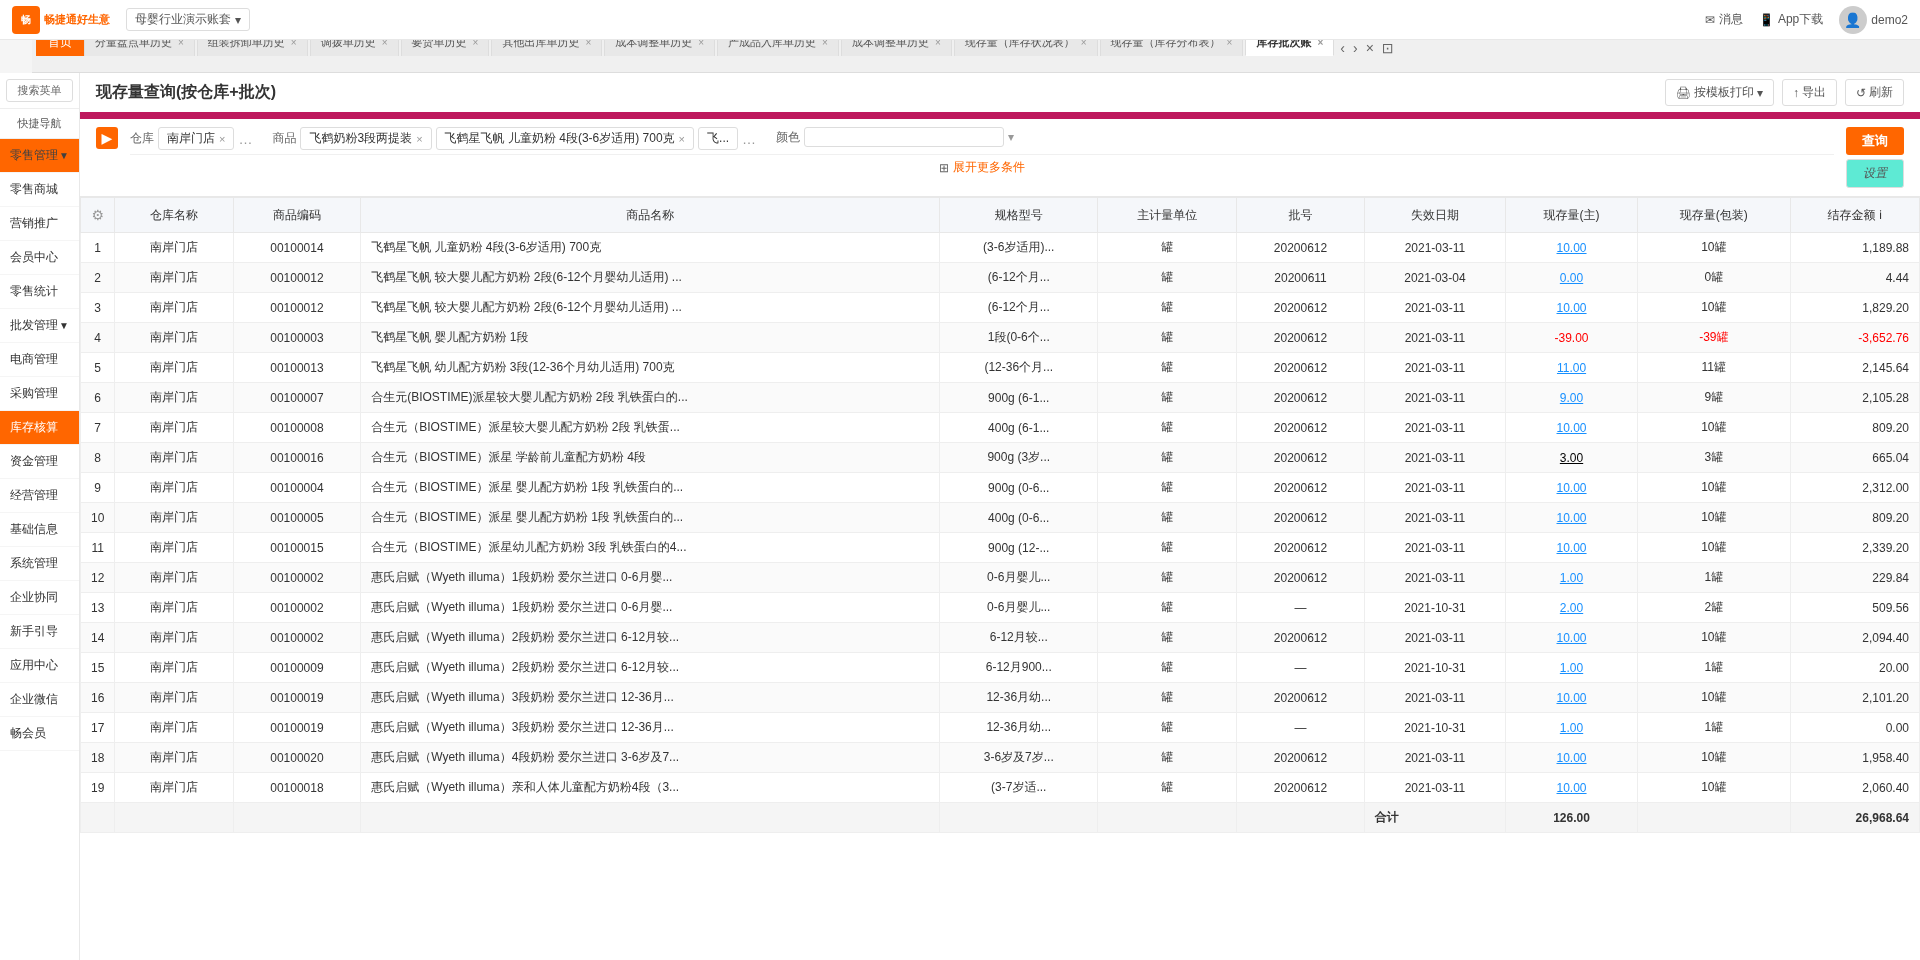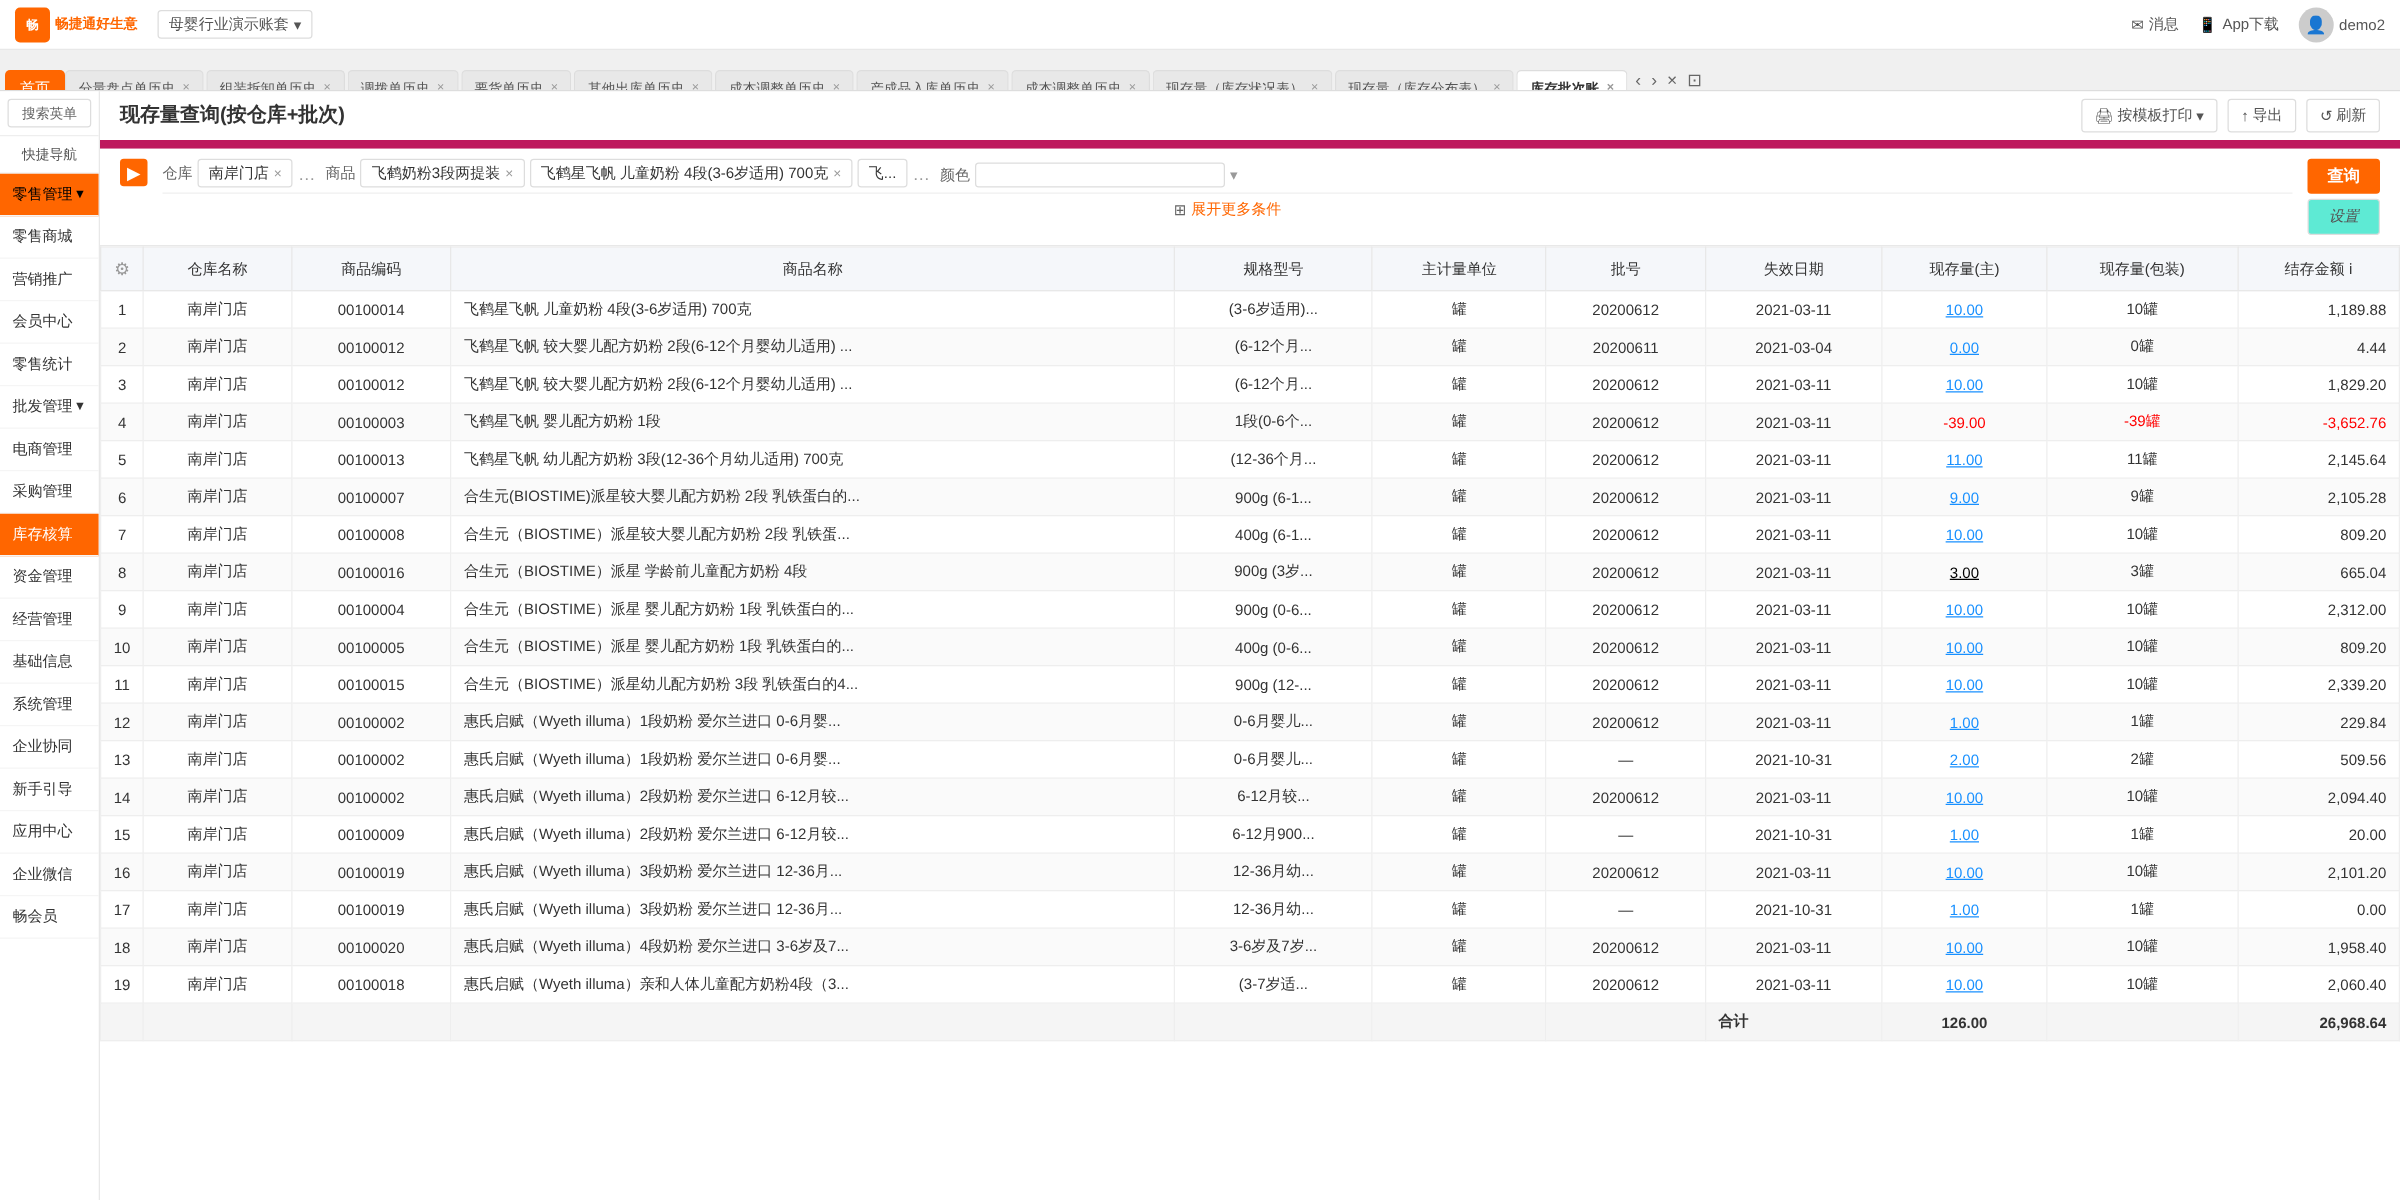--- a/index.html
+++ b/index.html
@@ -10,56 +10,56 @@
     .top-bar-left { display: flex; align-items: center; gap: 8px; }
     .logo-area { display: flex; align-items: center; gap: 4px; }
     .logo-icon { width: 28px; height: 28px; background: #ff6600; border-radius: 4px; display: flex; align-items: center; justify-content: center; color: #fff; font-size: 10px; font-weight: bold; }
     .logo-text { font-size: 11px; color: #ff6600; font-weight: bold; line-height: 1.2; }
     .industry-select { display: flex; align-items: center; gap: 4px; border: 1px solid #ddd; border-radius: 3px; padding: 2px 8px; cursor: pointer; color: #555; font-size: 12px; margin-left: 8px; }
     .top-bar-right { display: flex; align-items: center; gap: 16px; }
     .top-bar-action { display: flex; align-items: center; gap: 4px; color: #555; cursor: pointer; font-size: 12px; }
     .user-avatar { width: 28px; height: 28px; border-radius: 50%; background: #ccc; display: flex; align-items: center; justify-content: center; overflow: hidden; }
 
     
-    .tab-bar { display: flex; align-items: flex-start; background: #f0f0f0; border-bottom: 1px solid #ddd; height: 32px; padding: 16px 4px; overflow: hidden; }
+    .tab-bar { display: flex; align-items: flex-end; background: #f0f0f0; border-bottom: 1px solid #ddd; height: 32px; padding: 16px 4px; overflow: hidden; margin-left: 32px; }
     .tab-item { display: flex; align-items: center; gap: 4px; padding: 4px 10px; border: 1px solid #ddd; border-bottom: none; border-radius: 4px 4px 0 0; background: #fff; margin-right: 2px; cursor: pointer; font-size: 11px; color: #555; white-space: nowrap; height: 28px; }
     .tab-item.active { background: #fff; color: #333; border-bottom: 1px solid #fff; z-index: 1; font-weight: bold; }
     .tab-item:not(.active) { background: #e8e8e8; }
     .tab-close { color: #999; font-size: 10px; cursor: pointer; margin-left: 2px; }
     .tab-home { padding: 4px 12px; background: #ff6600; color: #fff; border-radius: 4px 4px 0 0; font-size: 12px; height: 28px; display: flex; align-items: center; cursor: pointer; }
     .tab-nav-btn { background: none; border: none; cursor: pointer; color: #666; font-size: 14px; padding: 0 4px; }
 
     
     .main-layout { display: flex; height: calc(960px - 40px - 32px); }
 
     
     .sidebar { width: 80px; background: #fff; border-right: 1px solid #e8e8e8; display: flex; flex-direction: column; overflow-y: auto; }
     .sidebar-search { padding: 6px; border-bottom: 1px solid #eee; }
     .sidebar-search-btn { width: 100%; background: none; border: 1px solid #ddd; border-radius: 3px; padding: 3px; font-size: 11px; cursor: pointer; color: #666; }
     .sidebar-nav { padding: 4px 0; border-bottom: 1px solid #eee; }
     .sidebar-nav-item { padding: 3px 6px; font-size: 11px; color: #555; cursor: pointer; text-align: center; }
     .sidebar-menu { flex: 1; }
     .sidebar-menu-item { display: flex; align-items: center; justify-content: space-between; padding: 8px 10px; font-size: 12px; cursor: pointer; color: #333; border-bottom: 1px solid #f5f5f5; }
-    .sidebar-menu-item.active { background: #ff6600; color: #000000; }
+    .sidebar-menu-item.active { background: #ff6600; color: #404040; }
     .sidebar-menu-item .arrow { font-size: 10px; }
 
     
     .content-area { flex: 1; display: flex; flex-direction: column; overflow: hidden; }
 
     
     .page-header { background: #fff; border-bottom: 7px solid #be185d; padding: 6px 16px; display: flex; align-items: center; justify-content: space-between; }
     .page-title { font-size: 16px; font-weight: bold; color: #333; }
     .page-actions { display: flex; align-items: center; gap: 8px; }
     .btn-print { display: flex; align-items: center; gap: 3px; border: 1px solid #ddd; border-radius: 3px; padding: 4px 10px; background: #fff; cursor: pointer; font-size: 12px; color: #555; }
     .btn-export { display: flex; align-items: center; gap: 3px; border: 1px solid #ddd; border-radius: 3px; padding: 4px 10px; background: #fff; cursor: pointer; font-size: 12px; color: #555; }
     .btn-refresh { display: flex; align-items: center; gap: 3px; border: 1px solid #ddd; border-radius: 3px; padding: 4px 10px; background: #fff; cursor: pointer; font-size: 12px; color: #555; }
 
     
     .filter-area { background: #fff; border-bottom: 1px solid #e8e8e8; padding: 8px 16px; }
-    .filter-row { display: flex; align-items: flex-end; gap: 8px; flex-wrap: wrap; }
+    .filter-row { display: flex; align-items: flex-start; gap: 20px; flex-wrap: wrap; }
     .filter-group { display: flex; align-items: center; gap: 4px; }
     .filter-label { color: #666; font-size: 12px; white-space: nowrap; }
     .filter-tag { display: flex; align-items: center; gap: 4px; background: #fff; border: 1px solid #ddd; border-radius: 3px; padding: 2px 8px; font-size: 12px; color: #333; }
     .filter-tag .remove { cursor: pointer; color: #999; font-size: 11px; }
     .filter-more { cursor: pointer; color: #999; font-size: 14px; }
     .filter-expand { display: flex; align-items: center; justify-content: center; padding: 4px; cursor: pointer; color: #666; font-size: 12px; gap: 4px; border-top: 1px solid #f0f0f0; margin-top: 4px; }
     .expand-btn { color: #ff6600; cursor: pointer; font-size: 12px; }
     .btn-query { background: #ff6600; color: #fff; border: none; border-radius: 3px; padding: 5px 16px; cursor: pointer; font-size: 13px; font-weight: bold; }
     .btn-set { background: #5eead4; color: #555; border: 1px solid #ddd; border-radius: 3px; padding: 5px 12px; cursor: pointer; font-size: 12px; font-style: italic; }
     .filter-right-actions { display: flex; flex-direction: column; gap: 4px; margin-left: auto; }

